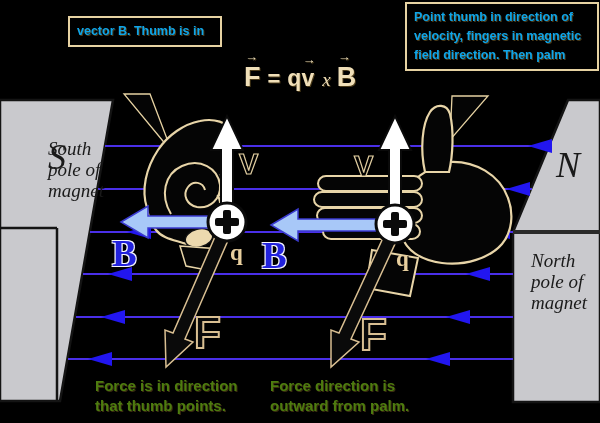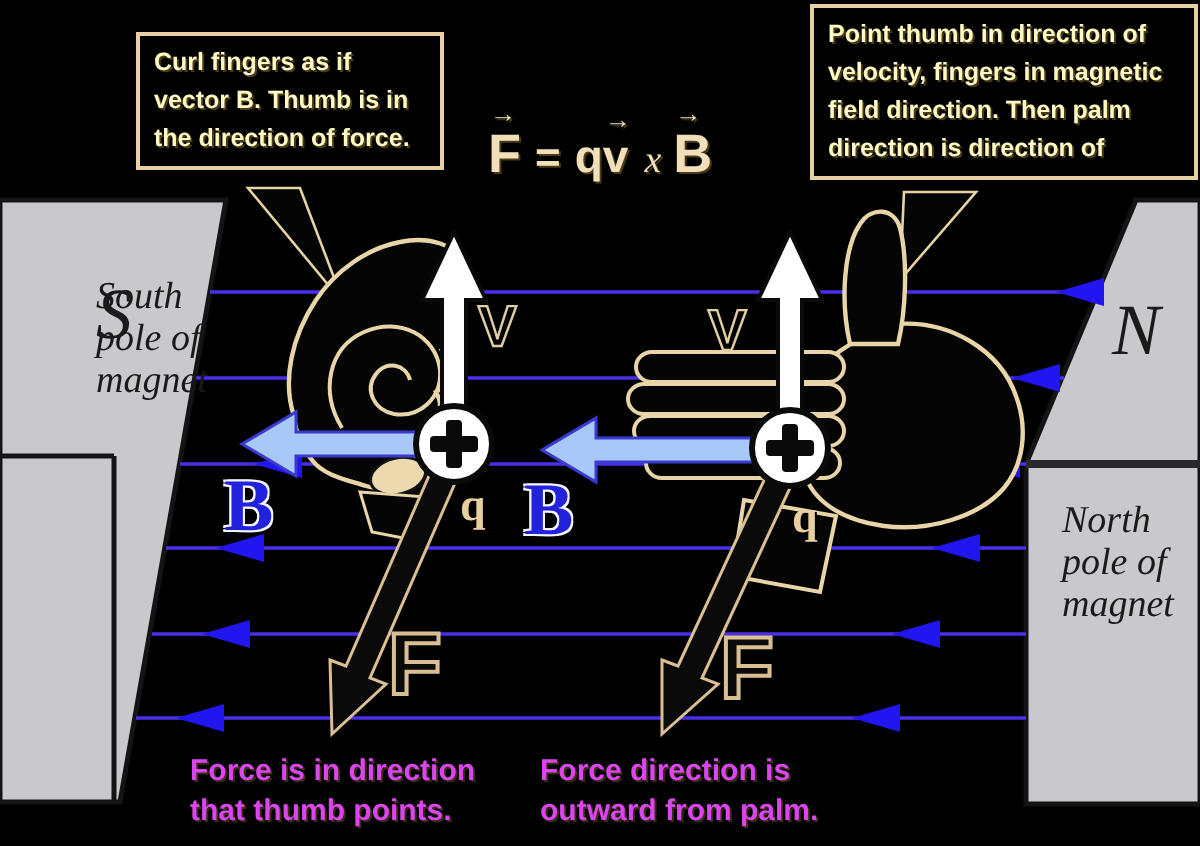--- a/index.html
+++ b/index.html
@@ -2,25 +2,25 @@
 <html><head>
 <meta charset="utf-8">
 <style>
   html,body{margin:0;padding:0;background:#222;}
   #stage{position:relative;width:600px;height:423px;background:#000;overflow:hidden;
          font-family:"Liberation Sans",sans-serif;}
   #diagram-svg{position:absolute;left:0;top:0;}
 
   .callout{position:absolute;background:#000;border:2px solid #e6d2a2;
            box-shadow:0 0 0 1px #000;padding:4px 7px;z-index:6;}
-  .callout .ln{font-weight:bold;font-size:12.5px;line-height:19px;color:#fef9c3;
+  .callout .ln{font-weight:bold;font-size:12.5px;line-height:19px;color:#0ea5e9;
                text-shadow:1px 1px 0 #4a3a18;white-space:nowrap;}
 
   .caption{position:absolute;z-index:6;}
-  .caption .ln{font-weight:bold;font-size:15px;line-height:20px;color:#d946ef;
+  .caption .ln{font-weight:bold;font-size:15px;line-height:20px;color:#4d7c0f;
                text-shadow:1px 1px 0 #3a2c10;white-space:nowrap;}
 
   .mag-label{position:absolute;font-family:"Liberation Serif",serif;font-style:italic;
              color:#1a1a1a;font-size:19px;line-height:21px;z-index:5;}
   .mag-symbol{position:absolute;font-family:"Liberation Serif",serif;font-style:italic;
               color:#1a1a1a;font-size:36px;z-index:5;}
 
   #formula{position:absolute;left:244px;top:62px;display:flex;align-items:baseline;z-index:6;
            color:#f0dfb8;text-shadow:1px 1px 0 #4a3a18;}
   #formula .vec{position:relative;display:inline-block;}
@@ -127,30 +127,27 @@
       <circle cx="227" cy="222" r="19" fill="#fff" stroke="#0a0a0a" stroke-width="3"></circle>
       <rect x="215" y="218" width="24" height="8" rx="2" fill="#0a0a0a"></rect>
       <rect x="223" y="210" width="8" height="24" rx="2" fill="#0a0a0a"></rect>
       <circle cx="395" cy="224" r="19" fill="#fff" stroke="#0a0a0a" stroke-width="3"></circle>
       <rect x="383" y="220" width="24" height="8" rx="2" fill="#0a0a0a"></rect>
       <rect x="391" y="212" width="8" height="24" rx="2" fill="#0a0a0a"></rect>
     </g>
   </svg>
 
   <div class="callout" style="left:68px;top:16px;width:136px;">
-    <div class="ln">Curl fingers as if</div>
     <div class="ln">vector B. Thumb is in</div>
-    <div class="ln">the direction of force.</div>
   </div>
 
   <div class="callout" style="left:405px;top:2px;width:176px;">
     <div class="ln">Point thumb in direction of</div>
     <div class="ln">velocity, fingers in magnetic</div>
     <div class="ln">field direction. Then palm</div>
-    <div class="ln">direction is direction of</div>
   </div>
 
   <div id="formula">
     <span class="vec f-big">
       <span class="varrow">→</span>
       <span>F</span></span>
     <span class="f-eq">=</span>
     <span class="f-med">q</span>
     <span class="vec f-med">
       <span class="varrow">→</span>

